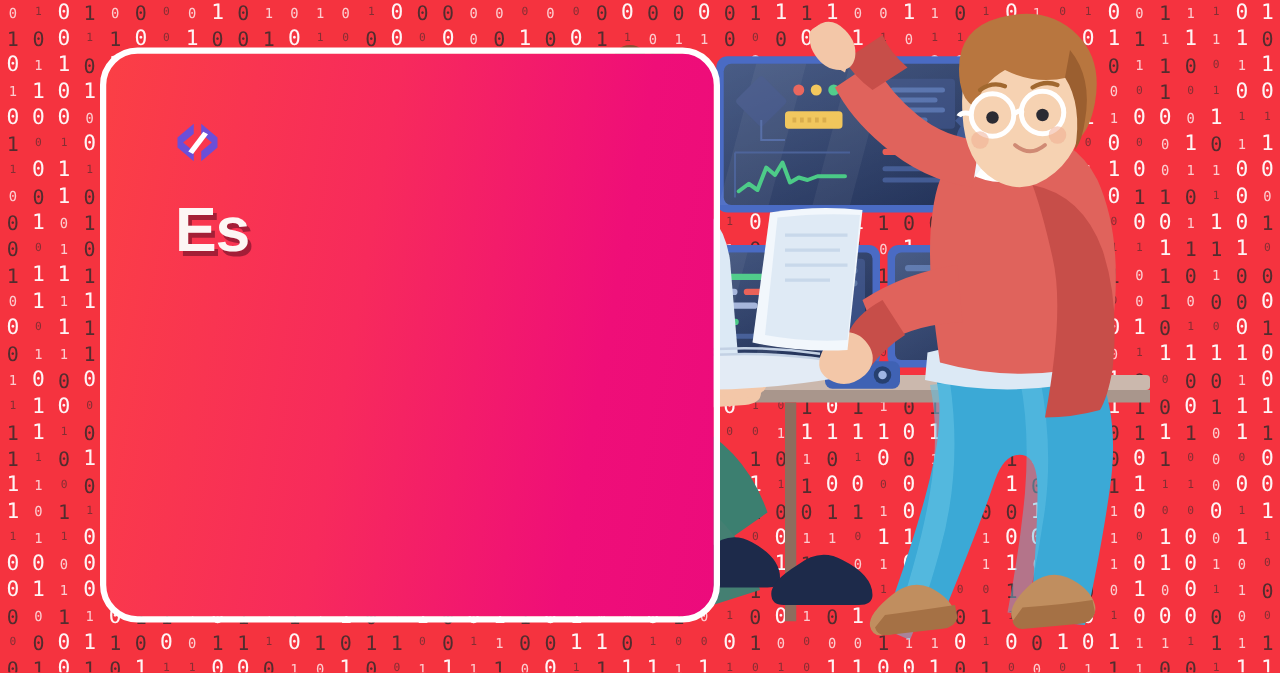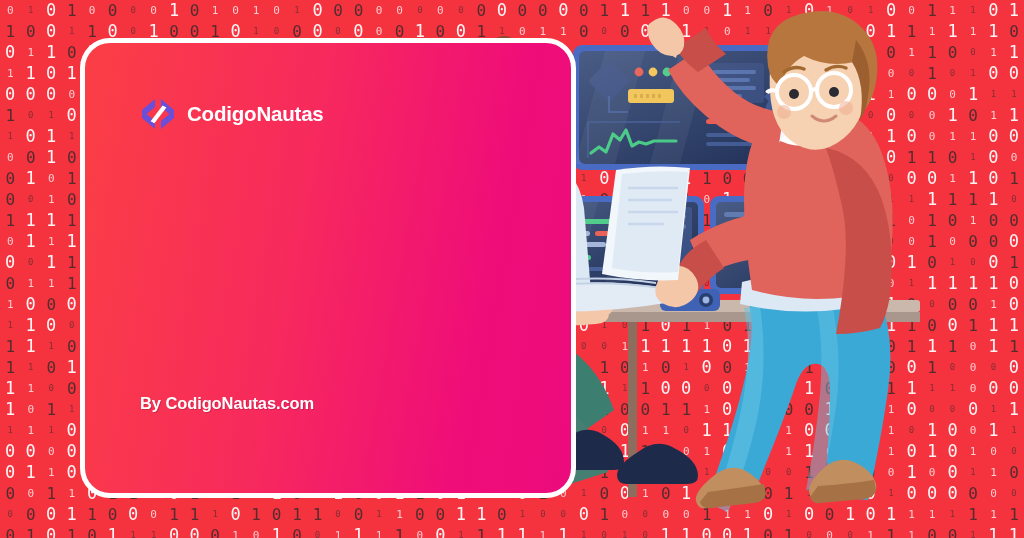--- a/index.html
+++ b/index.html
@@ -1660,22 +1660,21 @@
     <div class="card"></div>
 
     <div class="logo">
       <span class="logo-mark">
         <svg viewBox="0 0 36 36" width="36" height="36" xmlns="http://www.w3.org/2000/svg">
           <path d="M15 3 L15 11 L6.5 18 L15 25 L15 33 L2 22 L2 14 Z" fill="#6b4fd8"></path>
           <path d="M21 3 L21 11 L29.5 18 L21 25 L21 33 L34 22 L34 14 Z" fill="#6b4fd8"></path>
           <path d="M22.6 9.4 L26.4 11.4 L14.4 27.2 L10.6 25.2 Z" fill="#ffffff"></path>
         </svg>
       </span>
-      <span class="logo-text">CodigoNautas</span>
     </div>
 
     <div class="headline">
+      <div class="hl l2">Es</div>
     </div>
 
-    <div class="byline">By CodigoNautas.com</div>
   </div>
 
 </div>
 
 </body></html>

